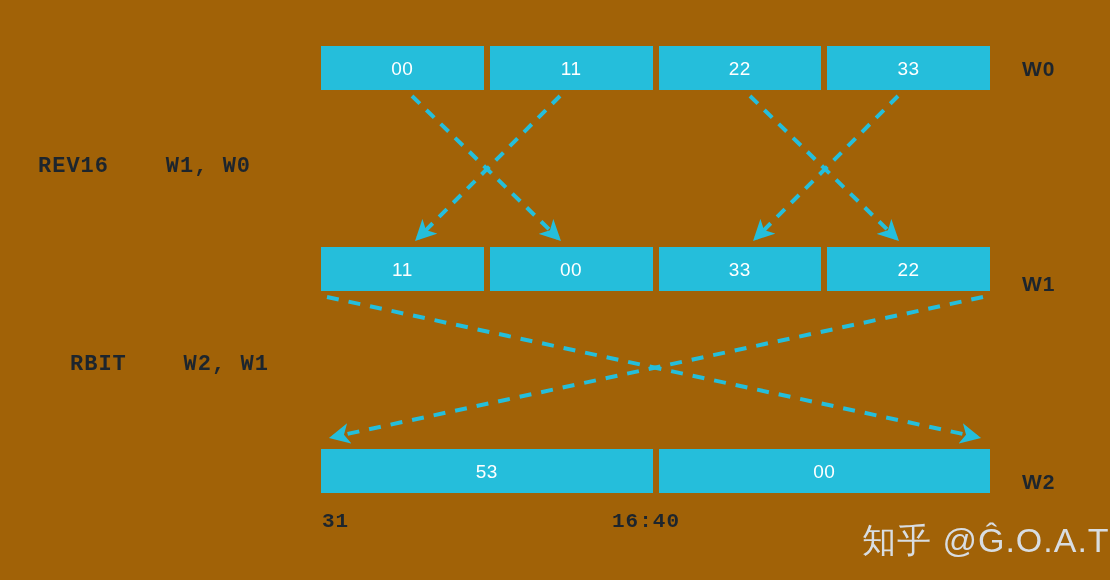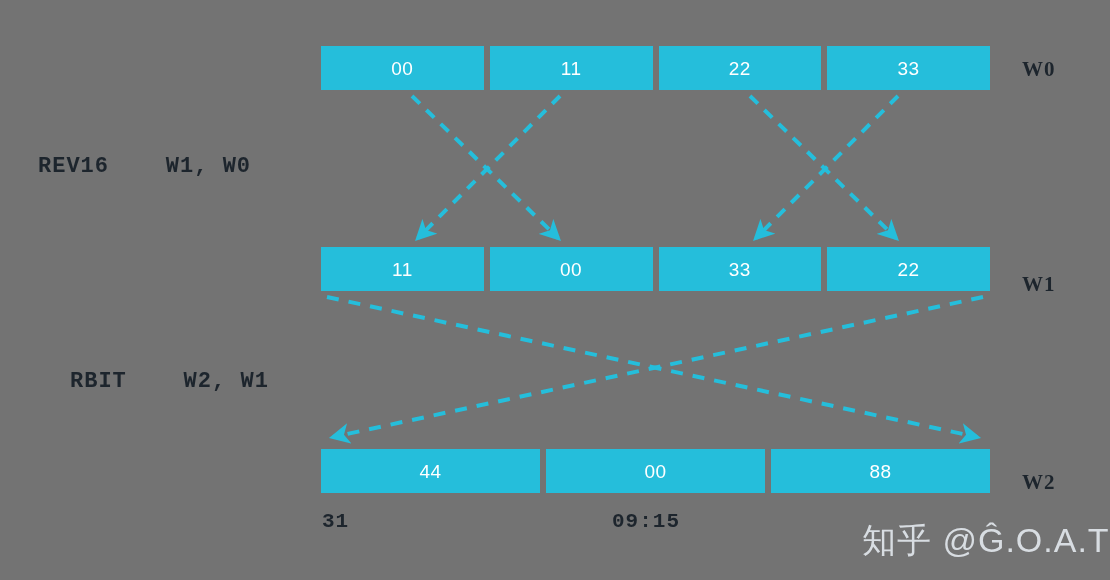--- a/index.html
+++ b/index.html
@@ -8,21 +8,21 @@
     width: 1110px;
     height: 580px;
     background: #ffffff;
     font-family: "Liberation Mono", "DejaVu Sans Mono", monospace;
   }
 
   #canvas {
     position: relative;
     width: 1110px;
     height: 580px;
-    background: #737373;
+    background: #a16207;
     overflow: hidden;
   }
 
   
   .reg-row {
     position: absolute;
     left: 321px;
     width: 669px;
     height: 44px;
     display: flex;
@@ -44,42 +44,42 @@
     letter-spacing: 0.5px;
     line-height: 1;
   }
 
   
   .reg-label {
     position: absolute;
     left: 1022px;
     width: 70px;
     color: #1d252d;
-    font-family: Liberation Serif, serif;
+    font-family: Liberation Sans, sans-serif;
     font-size: 21px;
     font-weight: bold;
     letter-spacing: 1px;
   }
   .reg-label.lbl-w0 { top: 57px; }
   .reg-label.lbl-w1 { top: 272px; }
   .reg-label.lbl-w2 { top: 460px; margin-top: 10px; }
 
   
   .instr {
     position: absolute;
     color: #1d252d;
     font-family: "Liberation Mono", "DejaVu Sans Mono", monospace;
     font-size: 22px;
     font-weight: bold;
     letter-spacing: 1px;
     white-space: pre;
     text-align: center;
   }
   .instr.instr-rev16 { left: 38px;  top: 154px; }
-  .instr.instr-rbit  { left: 70px;  top: 369px; }
+  .instr.instr-rbit  { left: 70px;  top: 352px; }
 
   
   .bit-label {
     position: absolute;
     color: #1d252d;
     font-family: "Liberation Mono", "DejaVu Sans Mono", monospace;
     font-size: 21px;
     font-weight: bold;
     letter-spacing: 1px;
   }
@@ -123,31 +123,30 @@
 
   <div class="reg-row row-w1">
     <div class="byte-cell">11</div>
     <div class="byte-cell">00</div>
     <div class="byte-cell">33</div>
     <div class="byte-cell">22</div>
   </div>
   <div class="reg-label lbl-w1">W1</div>
 
   <div class="reg-row row-w2">
-    <div class="byte-cell">44</div>
+    <div class="byte-cell">53</div>
     <div class="byte-cell">00</div>
-    <div class="byte-cell">88</div>
   </div>
   <div class="reg-label lbl-w2">W2</div>
 
   <div class="instr instr-rev16">REV16    W1, W0</div>
   <div class="instr instr-rbit">RBIT    W2, W1</div>
 
   <div class="bit-label bit-31">31</div>
-  <div class="bit-label bit-1615">09:15</div>
+  <div class="bit-label bit-1615">16:40</div>
 
   <svg id="arrows" viewBox="0 0 1110 580" xmlns="http://www.w3.org/2000/svg">
     <defs>
       <marker id="ah" viewBox="0 0 10 10" refX="8" refY="5" markerWidth="5.2" markerHeight="5.2" orient="auto-start-reverse">
         <path d="M 0 0 L 10 5 L 0 10 L 2.6 5 z" fill="#25bedb"></path>
       </marker>
     </defs>
 
     <g stroke="#25bedb" stroke-width="4" stroke-dasharray="11 9" stroke-linecap="butt" fill="none" marker-end="url(#ah)">
 

